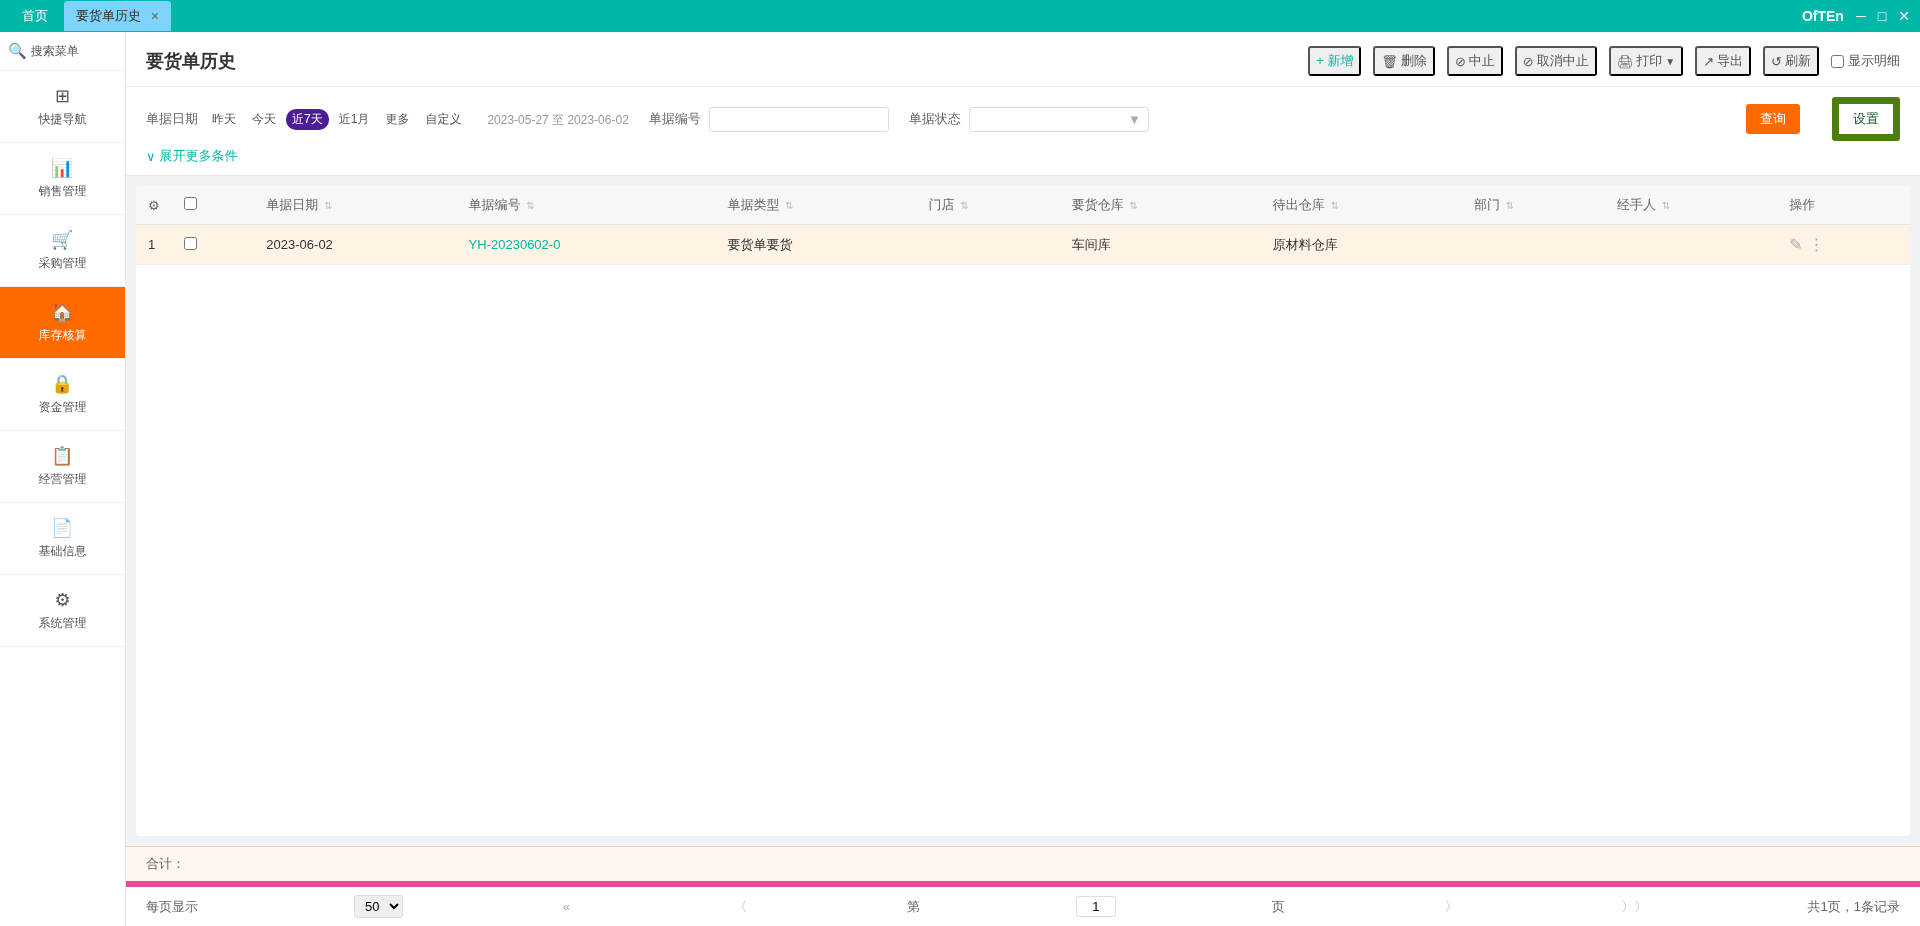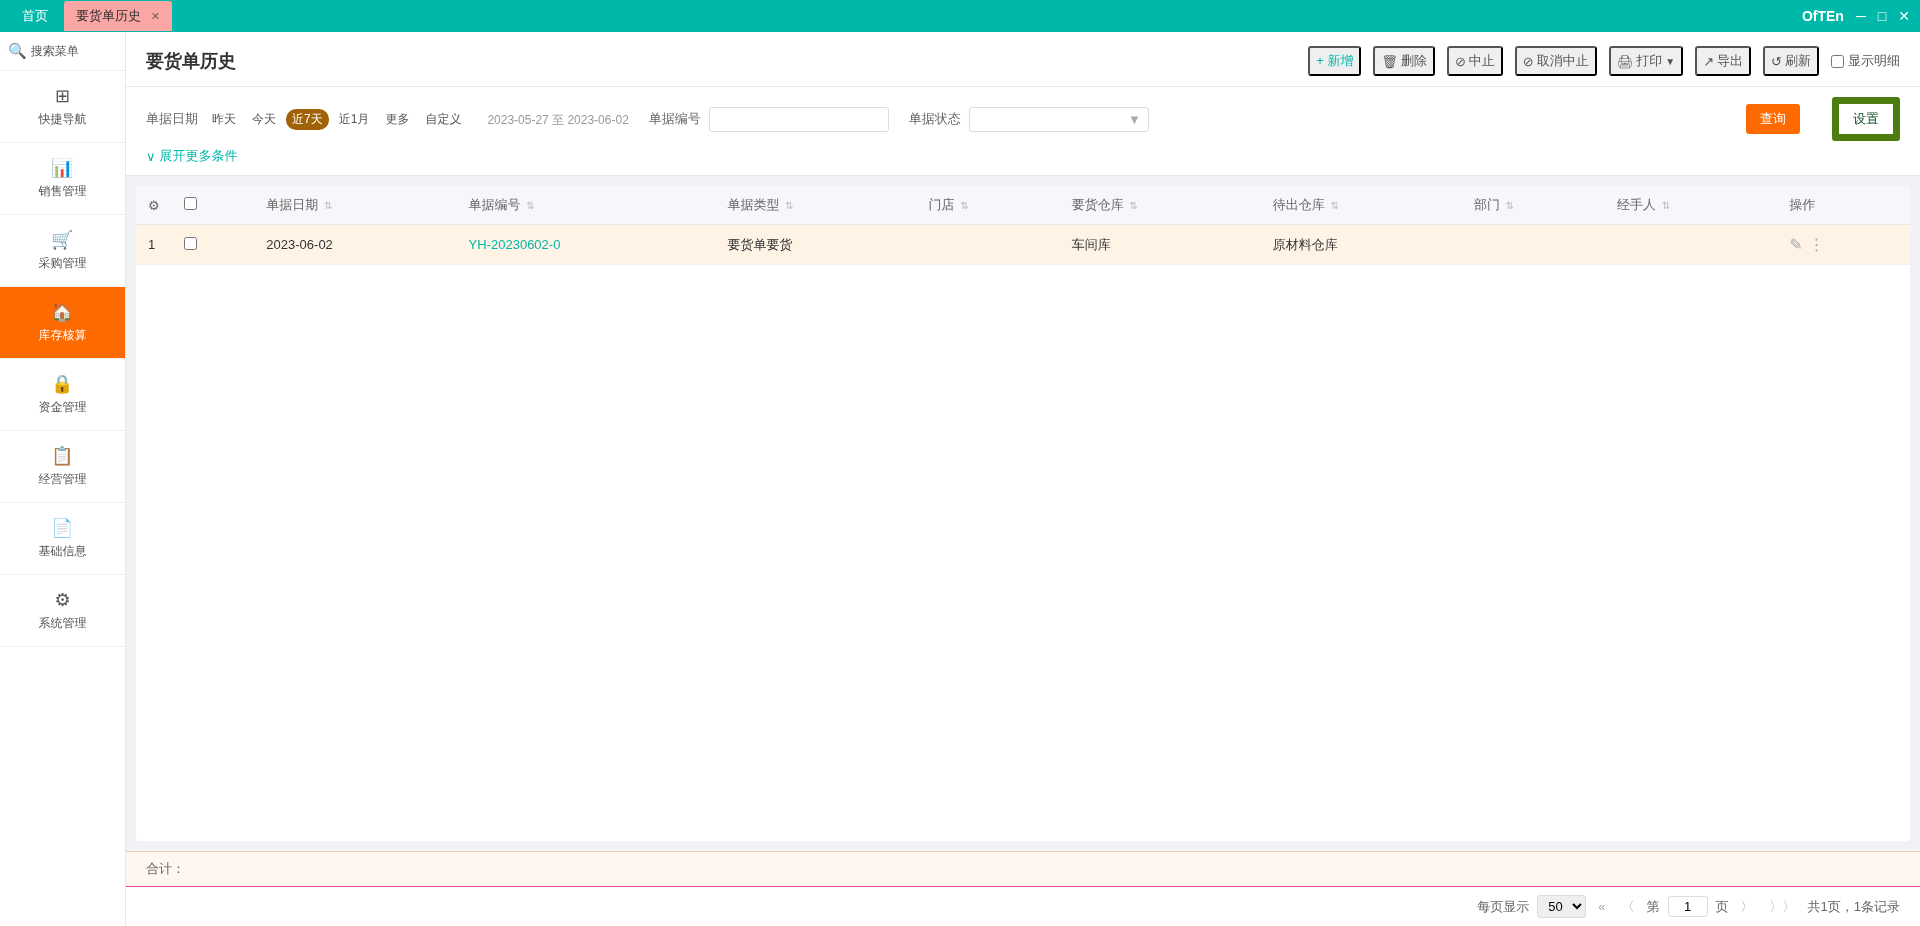--- a/index.html
+++ b/index.html
@@ -2,21 +2,21 @@
 <html><head>
   <meta charset="utf-8">
   <style>
     * { box-sizing: border-box; margin: 0; padding: 0; }
     body { font-family: 'Microsoft YaHei', Arial, sans-serif; font-size: 13px; color: #333; background: #f0f2f5; display: flex; flex-direction: column; height: 926px; overflow: hidden; }
 
     
     .top-bar { background: #00b8a9; height: 32px; display: flex; align-items: center; padding: 0 10px; gap: 4px; }
     .top-bar-tab { color: #fff; padding: 6px 12px; font-size: 13px; cursor: pointer; border-radius: 3px 3px 0 0; }
     .top-bar-tab.home { background: transparent; }
-    .top-bar-tab.active { background: #fca5a5; color: #333; }
+    .top-bar-tab.active { background: #7dd3fc; color: #333; font-family: Liberation Serif, serif; }
     .top-bar-tab .close-btn { margin-left: 6px; font-size: 11px; color: #666; }
     .top-bar-right { margin-left: auto; display: flex; align-items: center; gap: 12px; color: #fff; font-size: 13px; }
     .top-bar-icon { cursor: pointer; color: #fff; font-size: 14px; }
 
     
     .layout { display: flex; flex: 1; overflow: hidden; }
 
     
     .sidebar { width: 126px; background: #fff; display: flex; flex-direction: column; border-right: 1px solid #e8e8e8; }
     .sidebar-item { display: flex; flex-direction: column; align-items: center; padding: 14px 0; cursor: pointer; color: #555; font-size: 12px; gap: 4px; border-bottom: 1px solid #f0f0f0; }
@@ -38,21 +38,21 @@
     .action-btn.orange-btn { background: #ff6a00; color: #fff; border: none; padding: 6px 14px; border-radius: 3px; cursor: pointer; font-size: 13px; }
     .show-detail { display: flex; align-items: center; gap: 4px; font-size: 13px; color: #555; cursor: pointer; }
 
     
     .filter-area { background: #fff; padding: 10px 20px; border-bottom: 1px solid #e8e8e8; }
     .filter-row { display: flex; align-items: center; gap: 20px; flex-wrap: wrap; }
     .filter-item { display: flex; align-items: center; gap: 8px; font-size: 13px; }
     .filter-label { color: #666; white-space: nowrap; }
     .filter-date-range { display: flex; align-items: center; gap: 4px; }
     .date-btn { padding: 2px 6px; border-radius: 3px; cursor: pointer; font-size: 12px; color: #555; }
-    .date-btn.active { background: #a16207; color: #fff; border-radius: 10px; }
+    .date-btn.active { background: #4c1d95; color: #fff; border-radius: 10px; }
     .date-display { font-size: 12px; color: #999; margin-top: 2px; }
     .filter-input { border: 1px solid #ddd; border-radius: 3px; padding: 4px 8px; font-size: 13px; width: 180px; outline: none; }
     .filter-select { border: 1px solid #ddd; border-radius: 3px; padding: 4px 8px; font-size: 13px; width: 180px; background: #fff; outline: none; appearance: none; }
     .filter-select-wrap { position: relative; display: flex; align-items: center; }
     .filter-select-wrap .chevron { position: absolute; right: 8px; color: #aaa; pointer-events: none; }
     .expand-btn { display: flex; align-items: center; gap: 4px; color: #00b8a9; cursor: pointer; font-size: 13px; margin-top: 6px; }
 
     
     .table-area { flex: 1; overflow: auto; background: #fff; margin: 10px; border-radius: 4px; }
     .data-table { width: 100%; border-collapse: collapse; font-size: 13px; }
@@ -62,21 +62,21 @@
     .data-table tr.selected-row td { background: #fff3e6; }
     .link-text { color: #00b8a9; cursor: pointer; text-decoration: none; text-align: right; }
     .row-action { display: flex; gap: 6px; }
     .row-action-btn { cursor: pointer; color: #aaa; font-size: 16px; }
     .settings-col { width: 30px; text-align: center; cursor: pointer; color: #aaa; }
 
     
     .table-footer { background: #fef6ef; padding: 8px 20px; font-size: 13px; color: #666; border-top: 1px solid #f0d0b0; }
 
     
-    .pagination { background: #fff; padding: 8px 20px; display: flex; align-items: center; justify-content: flex-end; gap: 8px; font-size: 13px; color: #555; border-top: 1px solid #ec4899; }
+    .pagination { background: #fff; padding: 8px 20px; display: flex; align-items: center; justify-content: space-between; gap: 8px; font-size: 13px; color: #555; border-top: 6px solid #ec4899; }
     .page-size-label { color: #666; }
     .page-size-select { border: 1px solid #ddd; border-radius: 3px; padding: 2px 6px; font-size: 13px; }
     .page-nav-btn { cursor: pointer; color: #aaa; padding: 2px 4px; border-radius: 2px; }
     .page-num-input { border: 1px solid #ddd; border-radius: 3px; padding: 2px 6px; width: 40px; text-align: center; font-size: 13px; }
     .page-info { color: #666; }
 
     
     input[type="checkbox"] { cursor: pointer; }
   </style>
 </head>

